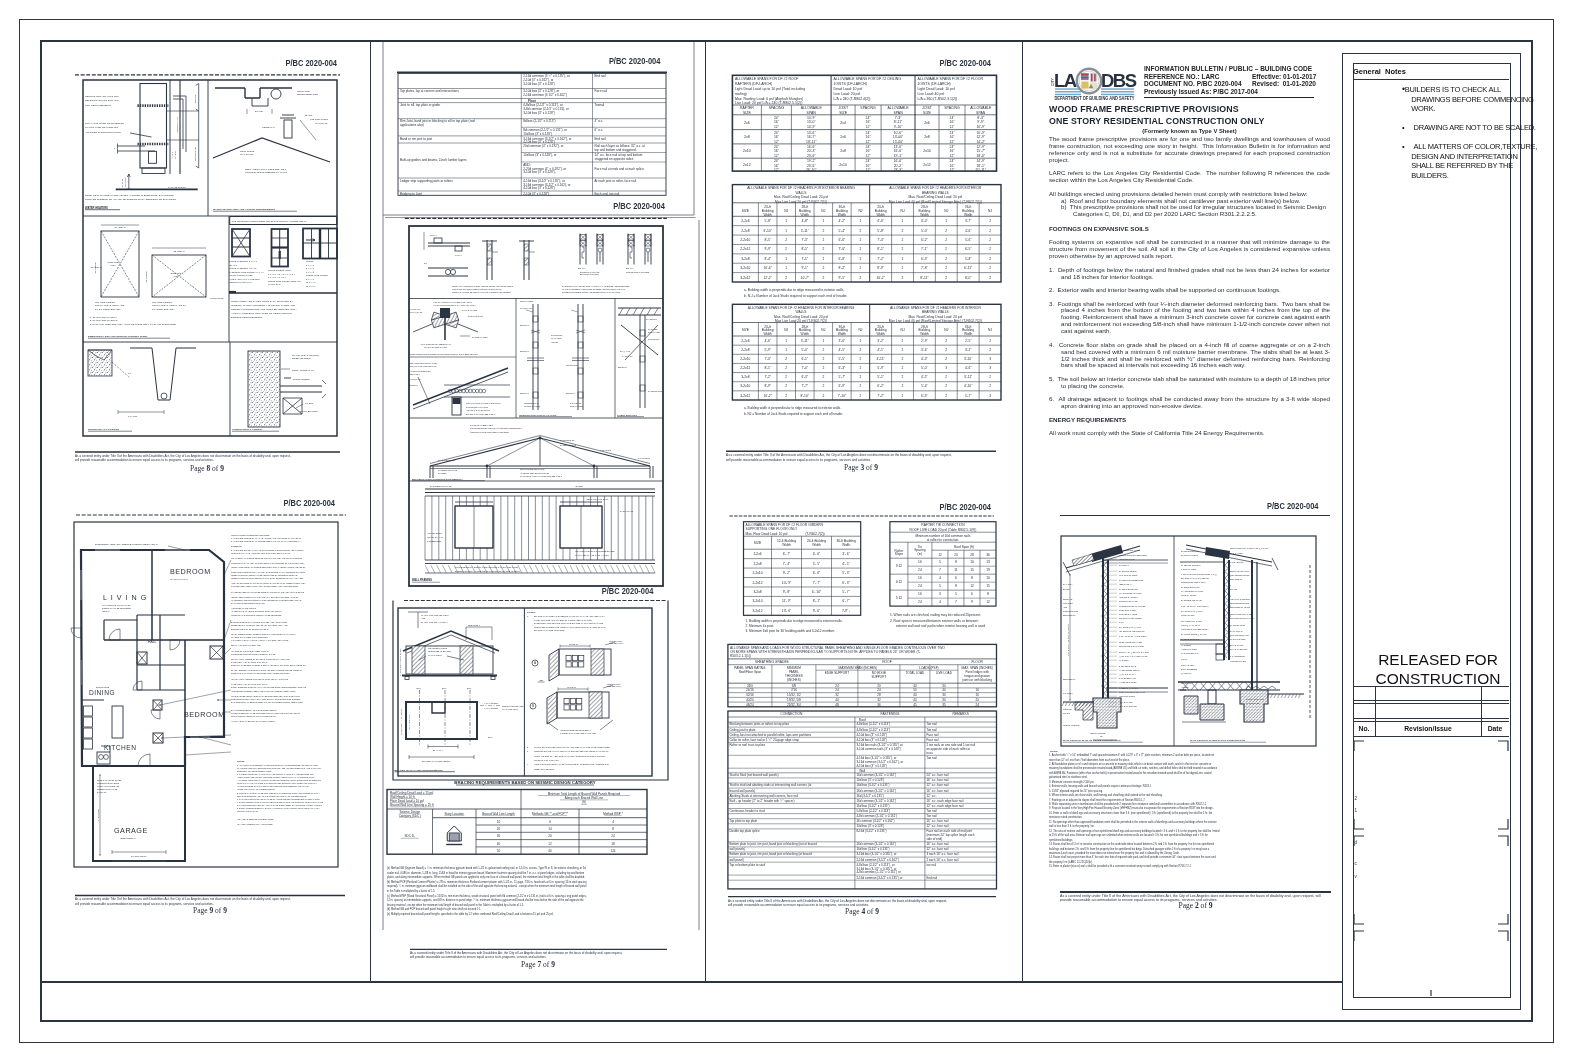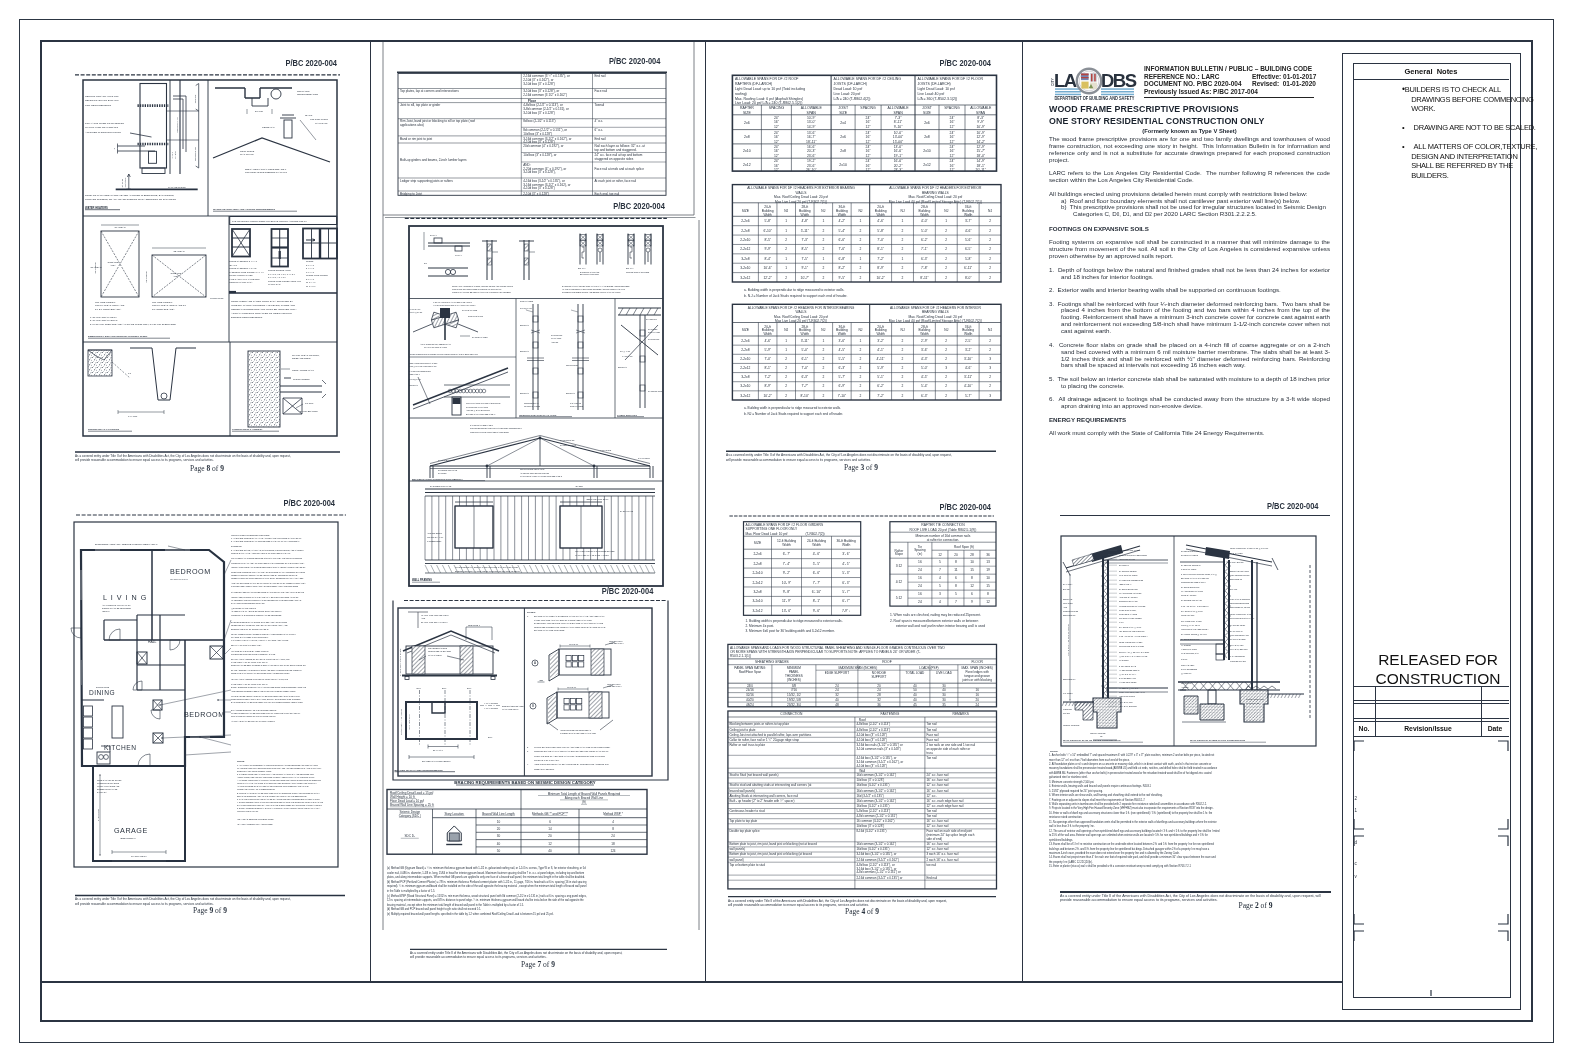--- a/index.html
+++ b/index.html
@@ -22,21 +22,21 @@
 
   <div class="ln" style="left:370px;top:42px;width:1px;height:939px;"></div>
   <div class="ln" style="left:705px;top:42px;width:1px;height:939px;"></div>
   <div class="ln" style="left:1022px;top:42px;width:1px;height:939px;"></div>
 
   <div class="ln" style="left:42px;top:981px;width:1300px;height:1.5px;"></div>
 
   <div class="abs" style="left:1342px;top:53px;width:177px;height:955px;border:1px solid #2b3442;"></div>
   <div class="abs" style="left:1353px;top:63px;width:156px;height:933px;border:1px solid #2b3442;"></div>
   <div class="abs" style="left:1353px;top:63px;width:156px;height:16px;border-bottom:1px solid #2b3442;
-       font-weight:bold;font-size:7.5px;text-align:center;line-height:17px;color:#111;">General&nbsp; Notes</div>
+       font-weight:bold;font-size:7.5px;text-align:left;line-height:17px;color:#111;">General&nbsp; Notes</div>
   <div class="abs" style="left:1402px;top:85px;width:152px;font-size:7.5px;letter-spacing:-0.25px;line-height:9.7px;color:#111;white-space:nowrap;">
     <div style="margin-bottom:9px;"><span style="font-size:8.5px;">•</span>BUILDERS IS TO CHECK ALL<br>&nbsp;&nbsp;&nbsp;&nbsp;&nbsp;DRAWINGS BEFORE COMMENCING<br>&nbsp;&nbsp;&nbsp;&nbsp;&nbsp;WORK.</div>
     <div style="margin-bottom:9px;">•&nbsp;&nbsp;&nbsp;&nbsp;&nbsp;DRAWING ARE NOT TO BE SCALED.</div>
     <div>•&nbsp;&nbsp;&nbsp;&nbsp;&nbsp;ALL MATTERS OF COLOR,TEXTURE,<br>&nbsp;&nbsp;&nbsp;&nbsp;&nbsp;DESIGN AND INTERPRETATION<br>&nbsp;&nbsp;&nbsp;&nbsp;&nbsp;SHALL BE REFERRED BY THE<br>&nbsp;&nbsp;&nbsp;&nbsp;&nbsp;BUILDERS.</div>
   </div>
   <div class="abs" style="left:1363px;top:650px;width:150px;font-size:15.5px;color:#111;line-height:19px;text-align:center;">RELEASED FOR<br>CONSTRUCTION</div>
 
   <div class="abs" style="left:1353px;top:686px;width:156px;height:50px;border-top:1px solid #2b3442;"></div>
   <div class="ln" style="left:1353px;top:700px;width:156px;height:1px;"></div>
   <div class="ln" style="left:1353px;top:703px;width:156px;height:1px;"></div>
@@ -2046,14 +2046,14 @@
       <div style="padding-left:12px;text-indent:-12px;margin-bottom:6.6px;">5.&nbsp;&nbsp;The soil below an interior concrete slab shall be saturated with moisture to a depth of 18 inches prior to placing the concrete.</div>
       <div style="padding-left:12px;text-indent:-12px;margin-bottom:6.6px;">6.&nbsp;&nbsp;All drainage adjacent to footings shall be conducted away from the structure by a 3-ft wide sloped apron draining into an approved non-erosive device.</div>
       <p style="margin:0 0 6.6px 0;font-weight:bold;">ENERGY REQUIREMENTS</p>
       <p style="margin:0;">All work must comply with the State of California Title 24 Energy Requirements.</p>
     </div>
   </div>
 
   <div class="ln" style="left:1060px;top:515px;width:270px;height:1px;"></div>
   <div class="ln" style="left:1060px;top:891px;width:271px;height:1.5px;"></div>
   <div class="foot" style="left:1060px;top:893.5px;width:271px;">As a covered entity under Title II of the Americans with Disabilities Act, the City of Los Angeles does not discriminate on the basis of disability and, upon request, will provide reasonable accommodation to ensure equal access to its programs, services and activities.</div>
-  <div class="pg" style="left:1120px;top:901px;width:271px;text-align:center;">Page <b>2</b> of <b>9</b></div>
+  <div class="pg" style="left:1060px;top:901px;width:271px;text-align:center;">Page <b>2</b> of <b>9</b></div>
 </div>
 
 </body></html>

